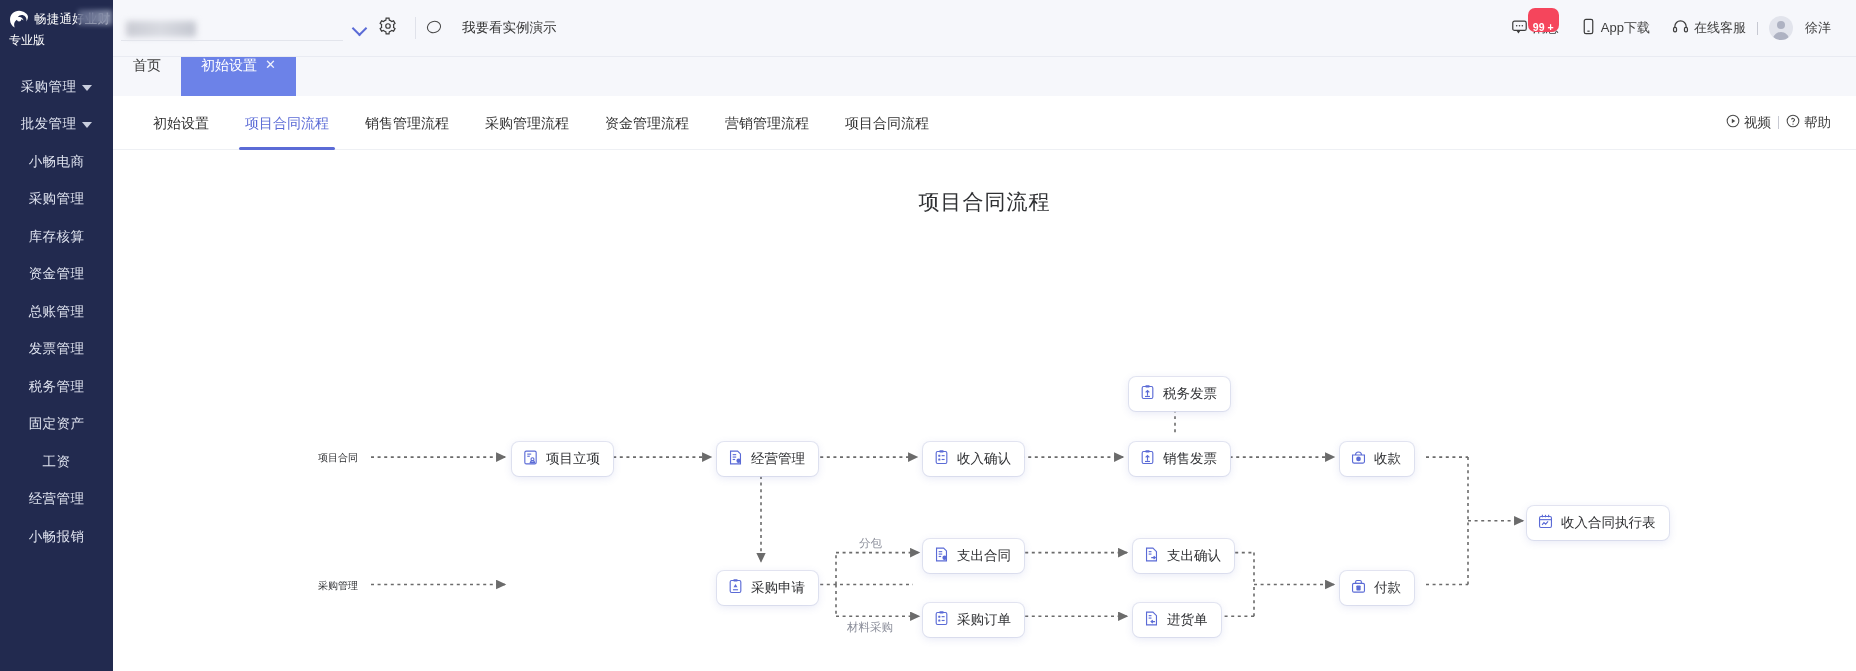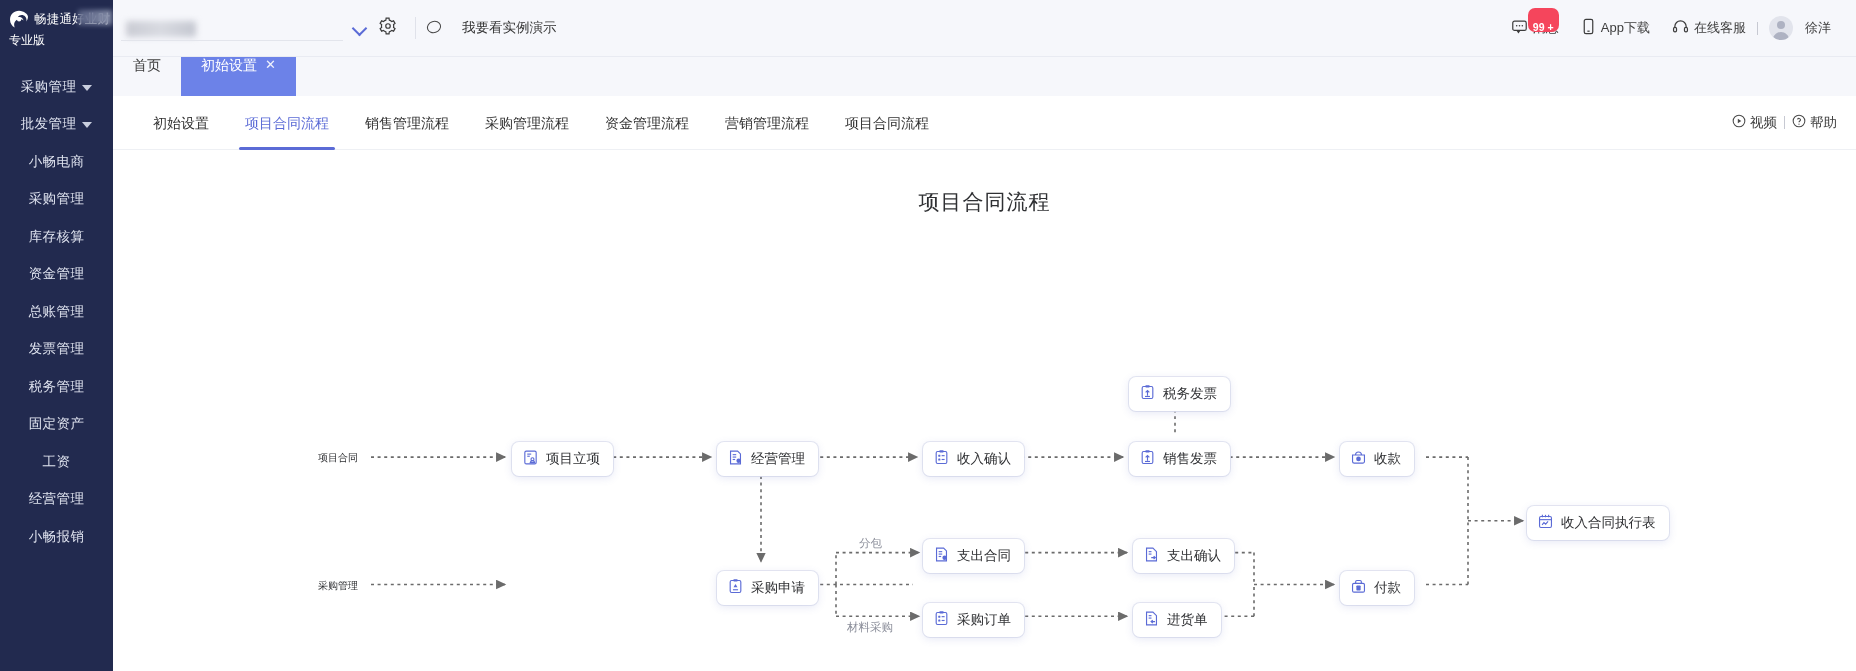--- a/index.html
+++ b/index.html
@@ -77,21 +77,21 @@
 
   
   .content { flex: 1; background: #ffffff; position: relative; overflow: hidden; }
   .subtabs { height: 54px; display: flex; align-items: center; padding-left: 22px;
              border-bottom: 1px solid #eef0f4; position: relative; }
   .subtab { font-size: 14px; color: #333; padding: 0 18px; height: 54px; line-height: 54px;
             cursor: pointer; position: relative; white-space: nowrap; }
   .subtab.active { color: #5b6bd6; }
   .subtab.active::after { content:""; position:absolute; left:12px; right:12px; bottom:0;
                           height: 2.5px; background: #5b6bd6; border-radius:2px; }
-  .subtabs-right { margin-left: auto; display: flex; align-items: center; padding-right: 12px; gap: 0; }
+  .subtabs-right { margin-left: auto; display: flex; align-items: center; padding-right: 18px; gap: 0; }
   .srl { display: flex; align-items: center; gap: 4px; font-size: 13.5px; color: #3d3d3d;
          cursor: pointer; padding: 0 7px; white-space: nowrap; }
   .srsep { width:1px; height: 13px; background:#c7c9d2; }
 
   .chart-title { text-align: center; font-size: 21px; color: #2f3033; margin-top: 38px;
                  letter-spacing: 1px; }
 
   
   .canvas { position: absolute; left: 0; top: 0; width: 100%; height: 100%; pointer-events: none; }
   .node {

